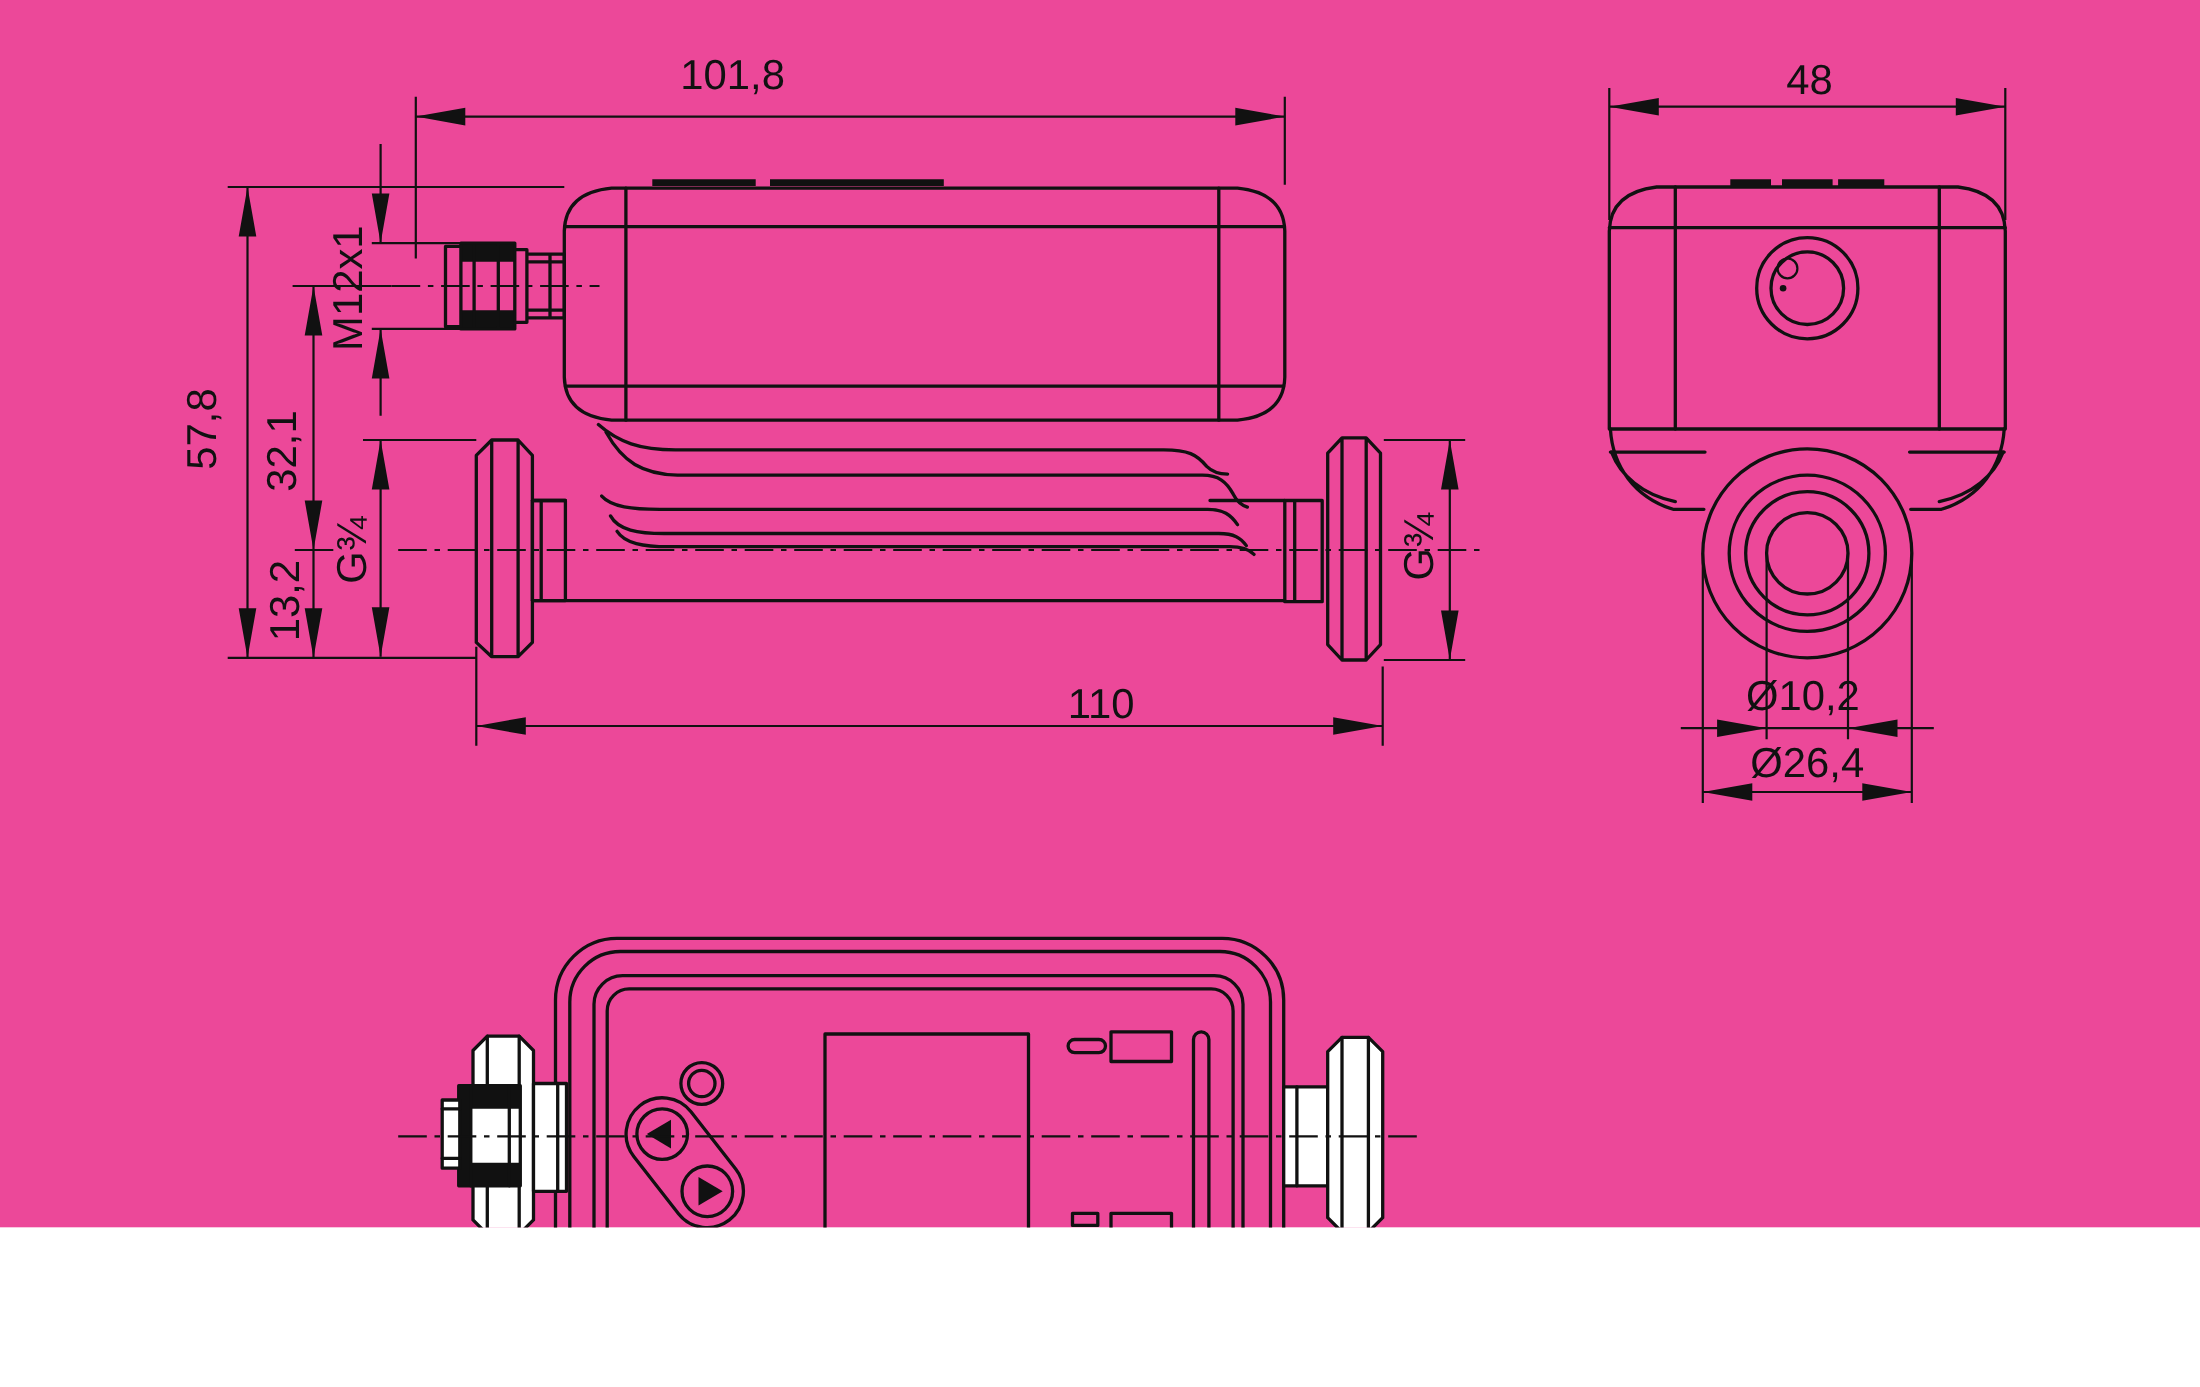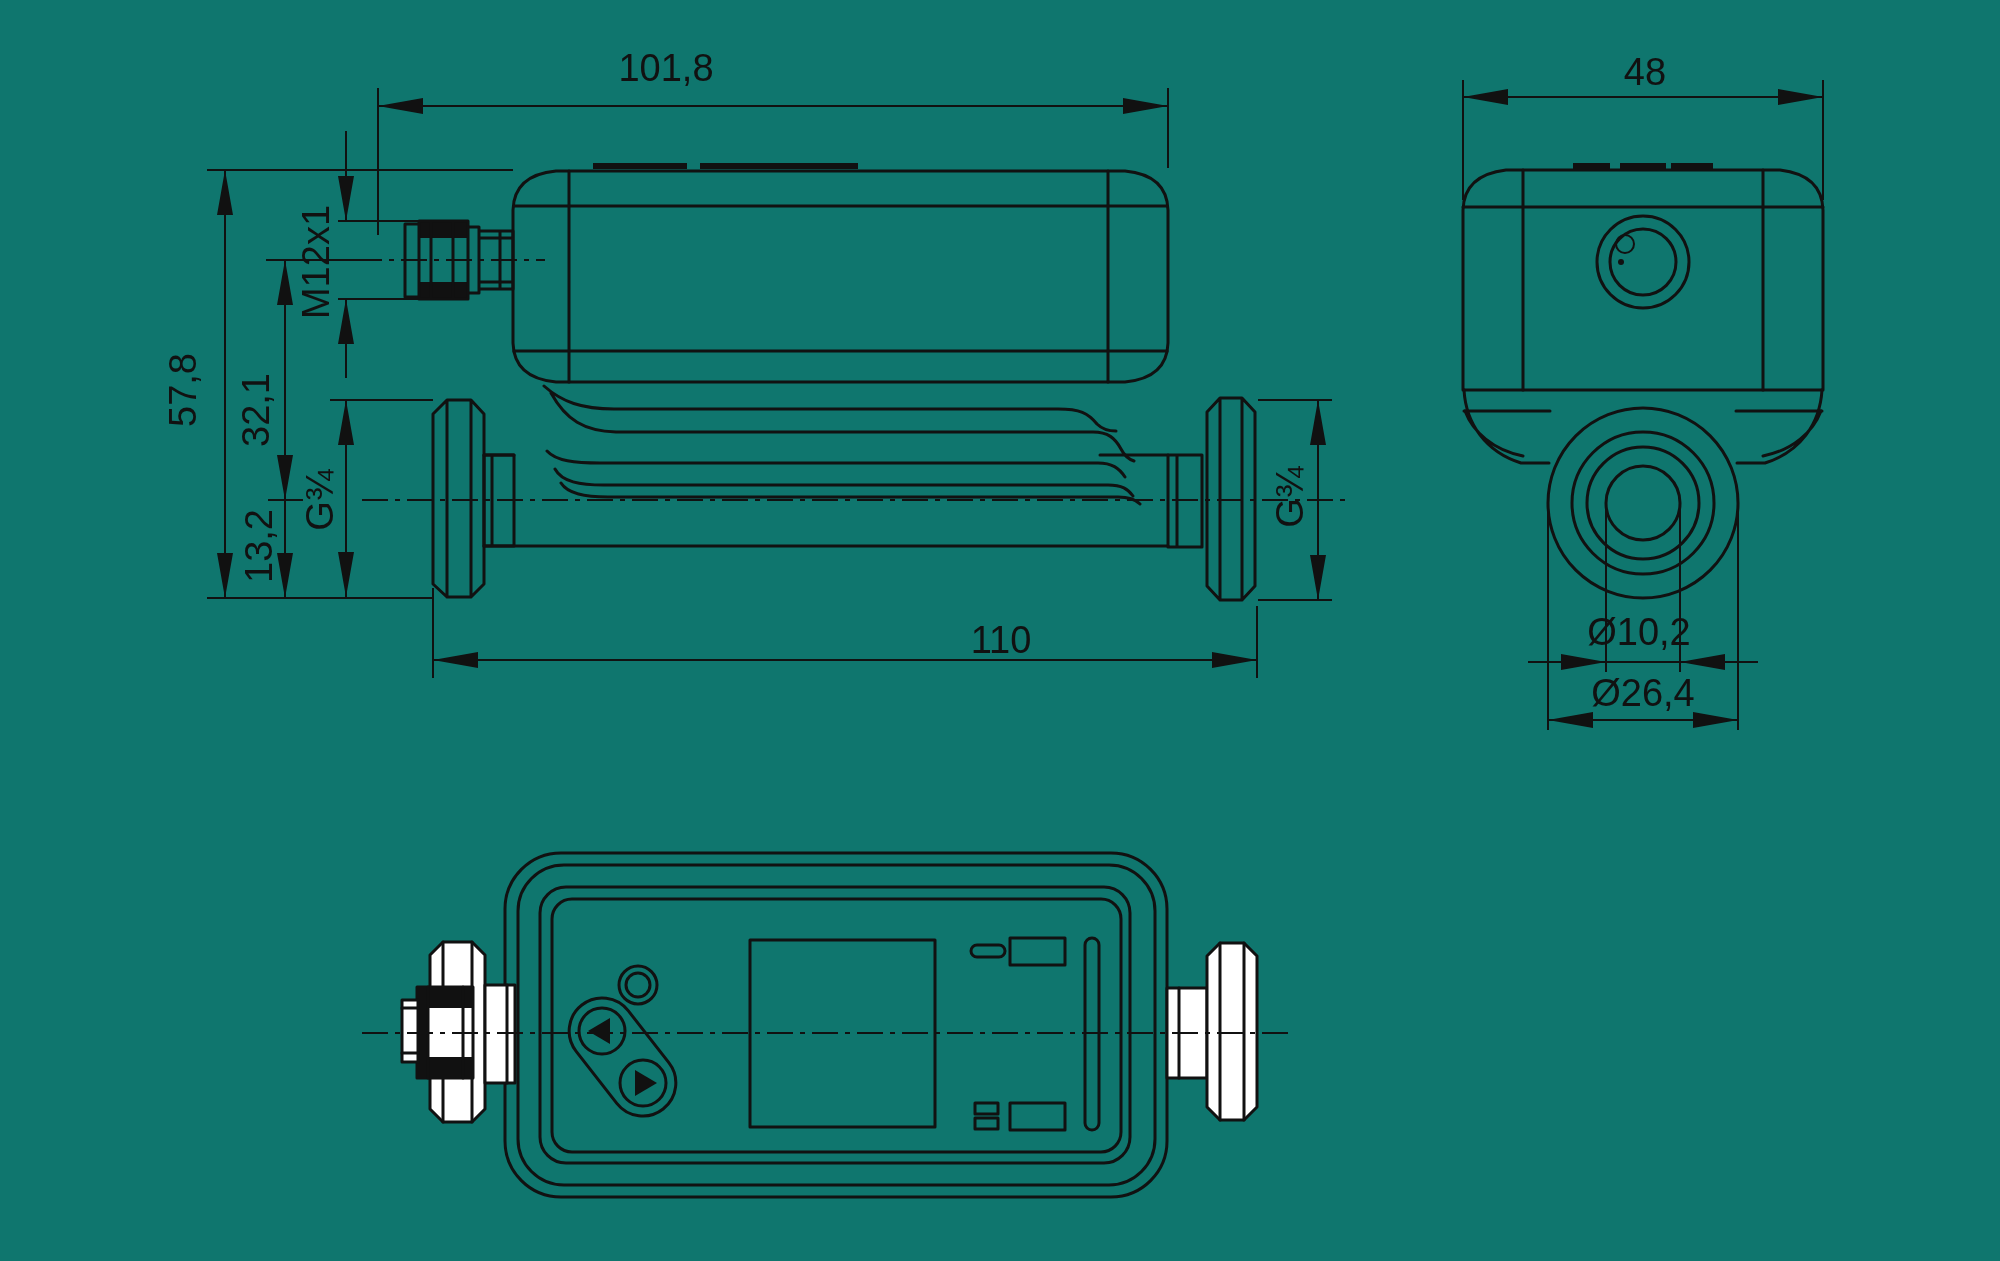--- a/index.html
+++ b/index.html
@@ -1,16 +1,16 @@
 <!DOCTYPE html>
 <html><head>
 <meta charset="utf-8">
 <style>
   html,body{margin:0;padding:0;background:#ffffff;}
-  .stage{position:relative;width:2000px;height:1261px;background:#0f766e;
+  .stage{position:relative;width:2000px;height:1116px;background:#ec4899;
          font-family:"Liberation Sans","DejaVu Sans",sans-serif;}
   svg{display:block;}
   svg text{font-family:"Liberation Sans","DejaVu Sans",sans-serif;
            font-size:38px;fill:#111;}
   .ol{fill:none;stroke:#111;stroke-width:3;stroke-linejoin:round;stroke-linecap:round;}
   .olw{fill:#fff;stroke:#111;stroke-width:3;stroke-linejoin:round;}
   .thin{fill:none;stroke:#111;stroke-width:2;}
   .dim{fill:none;stroke:#111;stroke-width:2;}
   .cl{fill:none;stroke:#111;stroke-width:2;stroke-dasharray:26 7 5 7;}
   .tick{fill:none;stroke:#111;stroke-width:6;stroke-linecap:butt;}

